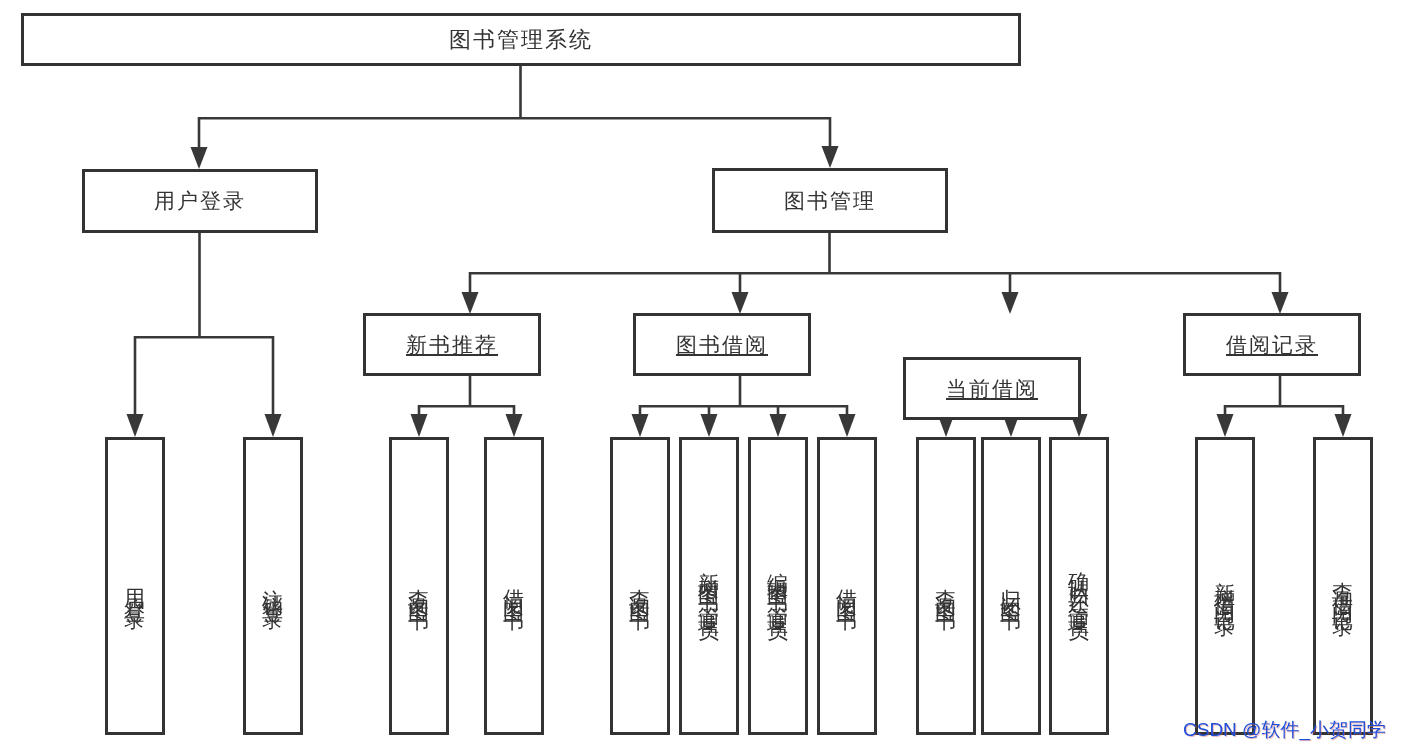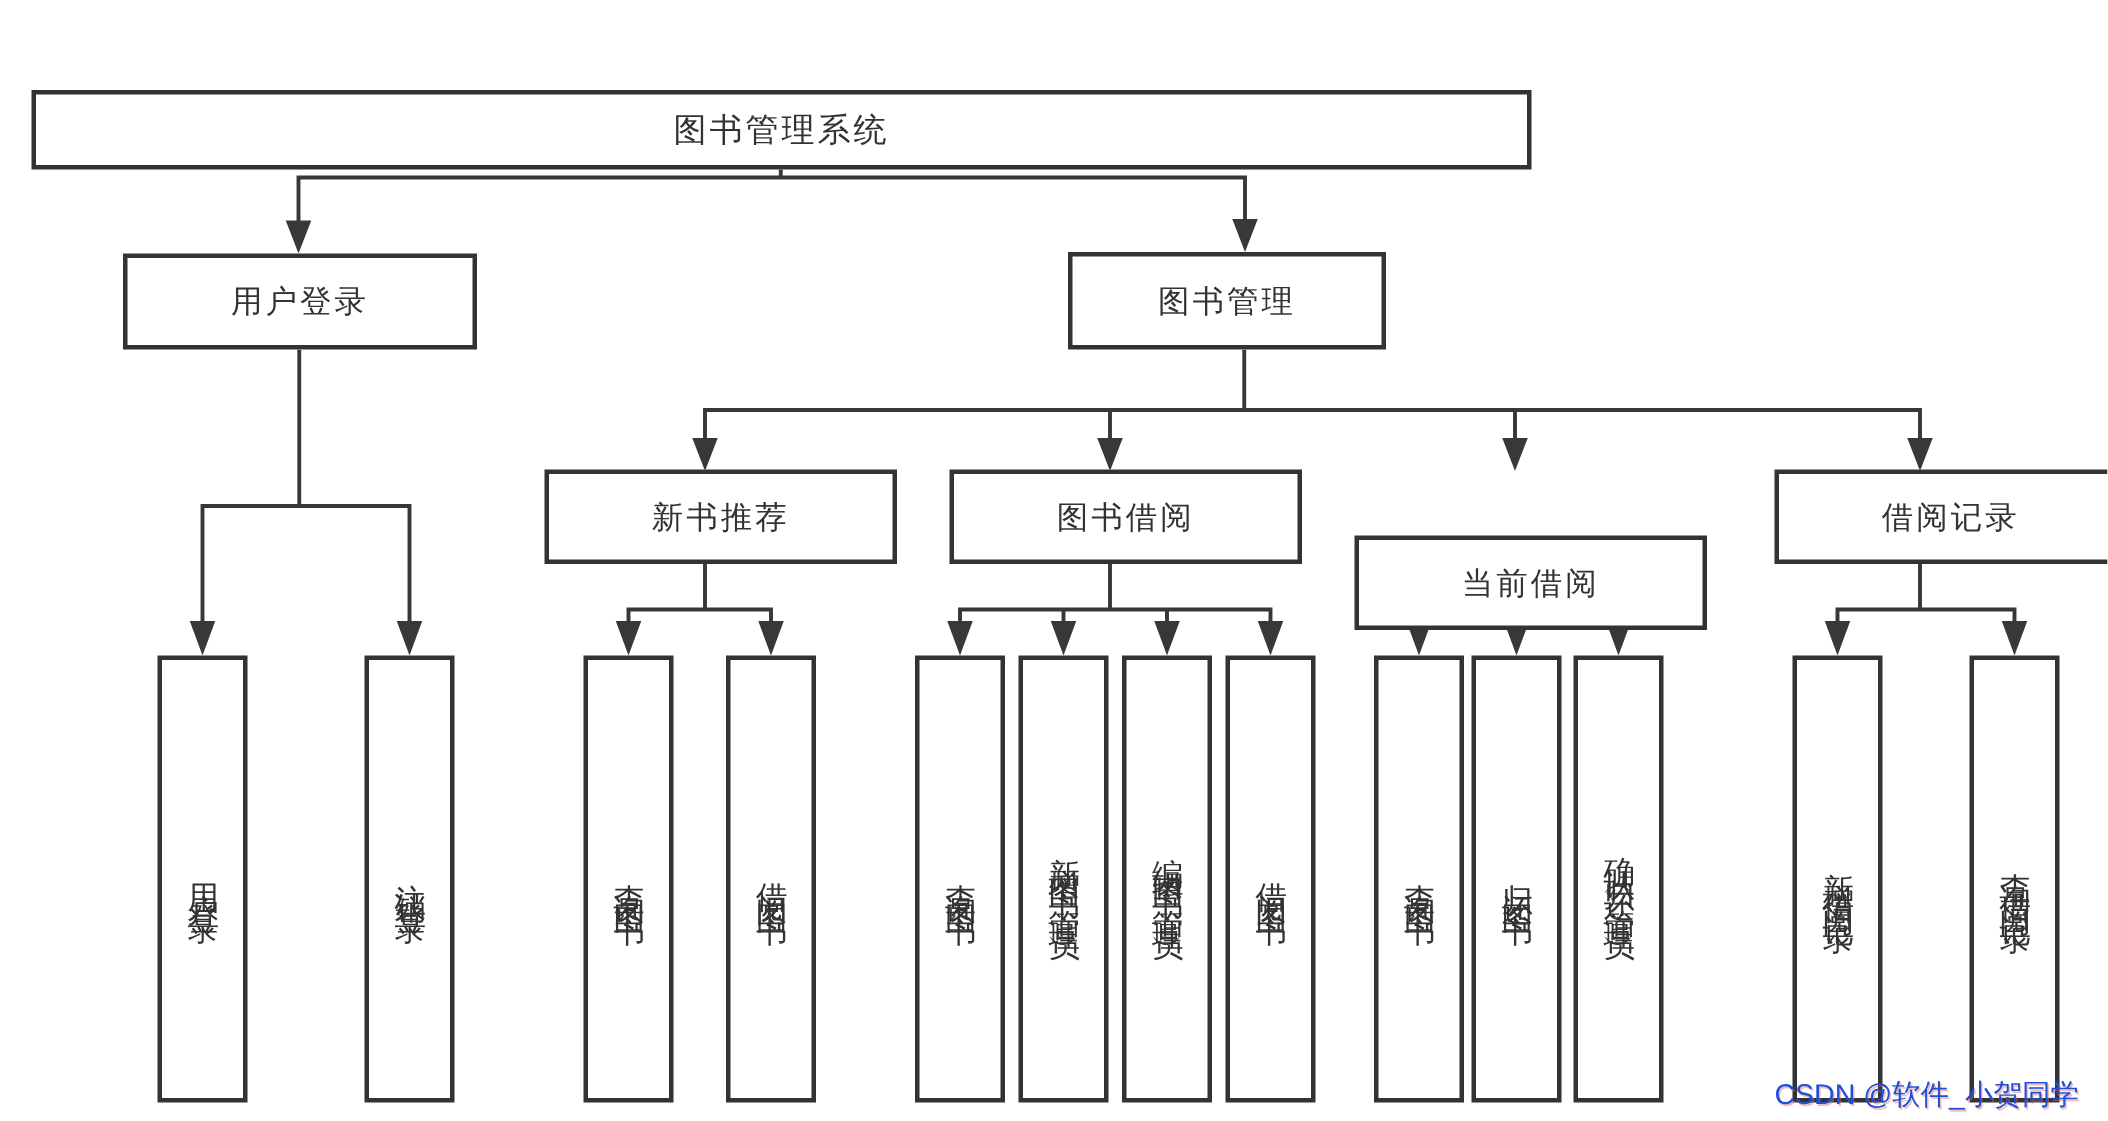--- a/index.html
+++ b/index.html
@@ -26,25 +26,25 @@
     align-items: center;
     justify-content: center;
     z-index: 1;
   }
   .box .lbl {
     font-size: 21px;
     letter-spacing: 2px;
     color: #333333;
     white-space: nowrap;
   }
-  .root-box   { left: 21px;  top: 13px;  width: 1000px; height: 53px; margin-top: 47px; }
+  .root-box   { left: 21px;  top: 13px;  width: 1000px; height: 53px; }
   .root-box .lbl { font-size: 22px; }
   .lv2-a { left: 82px;  top: 169px; width: 236px; height: 64px; }
-  .lv2-b { left: 712px; top: 168px; width: 212px; height: 65px; }
-  .lv3   { top: 313px; width: 235px; height: 63px; }
+  .lv2-b { left: 712px; top: 168px; width: 236px; height: 65px; }
+  .lv3   { top: 313px; width: 178px; height: 63px; text-decoration: underline; }
   .lv3-0 { left: 363px; }
   .lv3-1 { left: 633px; }
   .lv3-2 { left: 903px; margin-top: 44px; }
   .lv3-3 { left: 1173px; margin-left: 10px; }
   .leaf {
     position: absolute;
     top: 437px;
     width: 60px;
     height: 298px;
     box-sizing: border-box;

